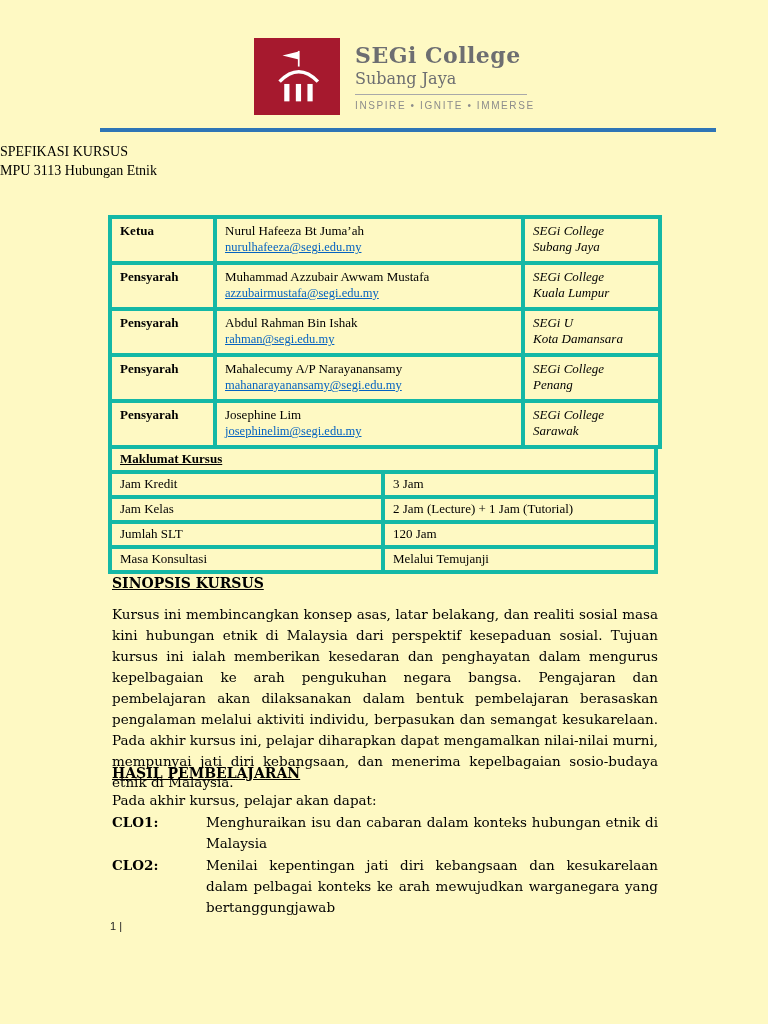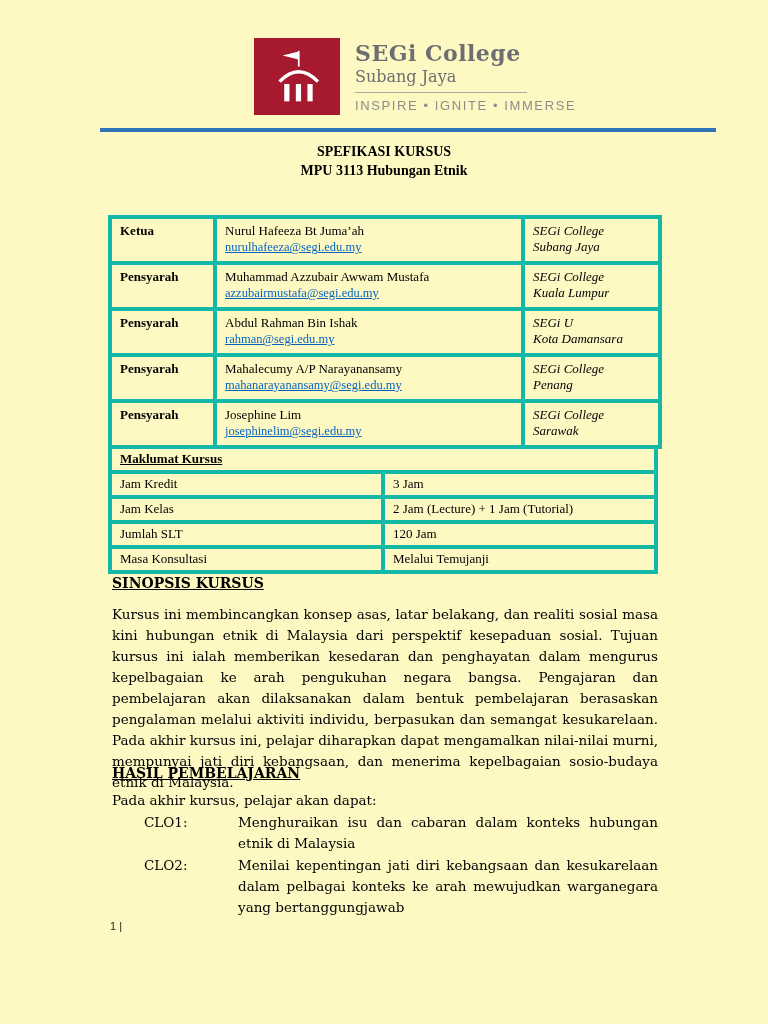--- a/index.html
+++ b/index.html
@@ -42,42 +42,42 @@
   }
   .brand-campus {
     font-family: "DejaVu Serif", serif;
     font-size: 16px;
     color: #6D6E71;
     margin-top: 1px;
   }
   .logo-rule { border-top: 1px solid #a9a9a9; margin: 6px 0 5px; }
   .tagline {
     font-family: "Liberation Sans", sans-serif;
-    font-size: 13px;
+    font-size: 10px;
     letter-spacing: 1.6px;
     color: #8c8c8c;
     white-space: nowrap;
   }
 
   
   .blue-rule {
     position: absolute;
     top: 128px;
     left: 100px;
     width: 616px;
     height: 4px;
     background: #2E75B6;
   }
   .titles {
     position: absolute;
     top: 142px;
     left: 0;
     width: 100%;
-    text-align: center;
-    font-weight: bold;
+    text-align: left;
+    font-weight: normal;
     font-size: 14px;
     line-height: 19px;
   }
 
   
   table { border-collapse: collapse; }
   td { border: 4px solid #14b8a6; vertical-align: top; }
 
   .staff-table {
     position: absolute;
@@ -123,21 +123,21 @@
     font-size: 14px;
     text-decoration: underline;
   }
   .sinopsis-body {
     margin-top: 13px;
     line-height: 21px;
     text-align: justify;
   }
   .hasil-intro { margin-top: 9px; line-height: 21px; }
   .clo-row { display: flex; margin-top: 1px; }
-  .clo-label { width: 94px; font-weight: normal; line-height: 21px; flex: none; margin-left: 32px; }
+  .clo-label { width: 94px; font-weight: bold; line-height: 21px; flex: none; }
   .clo-text  { flex: 1; line-height: 21px; text-align: justify; }
 
   .page-footer {
     position: absolute;
     top: 920px;
     left: 110px;
     font-family: "Liberation Sans", sans-serif;
     font-size: 11px;
     color: #222;
   }

